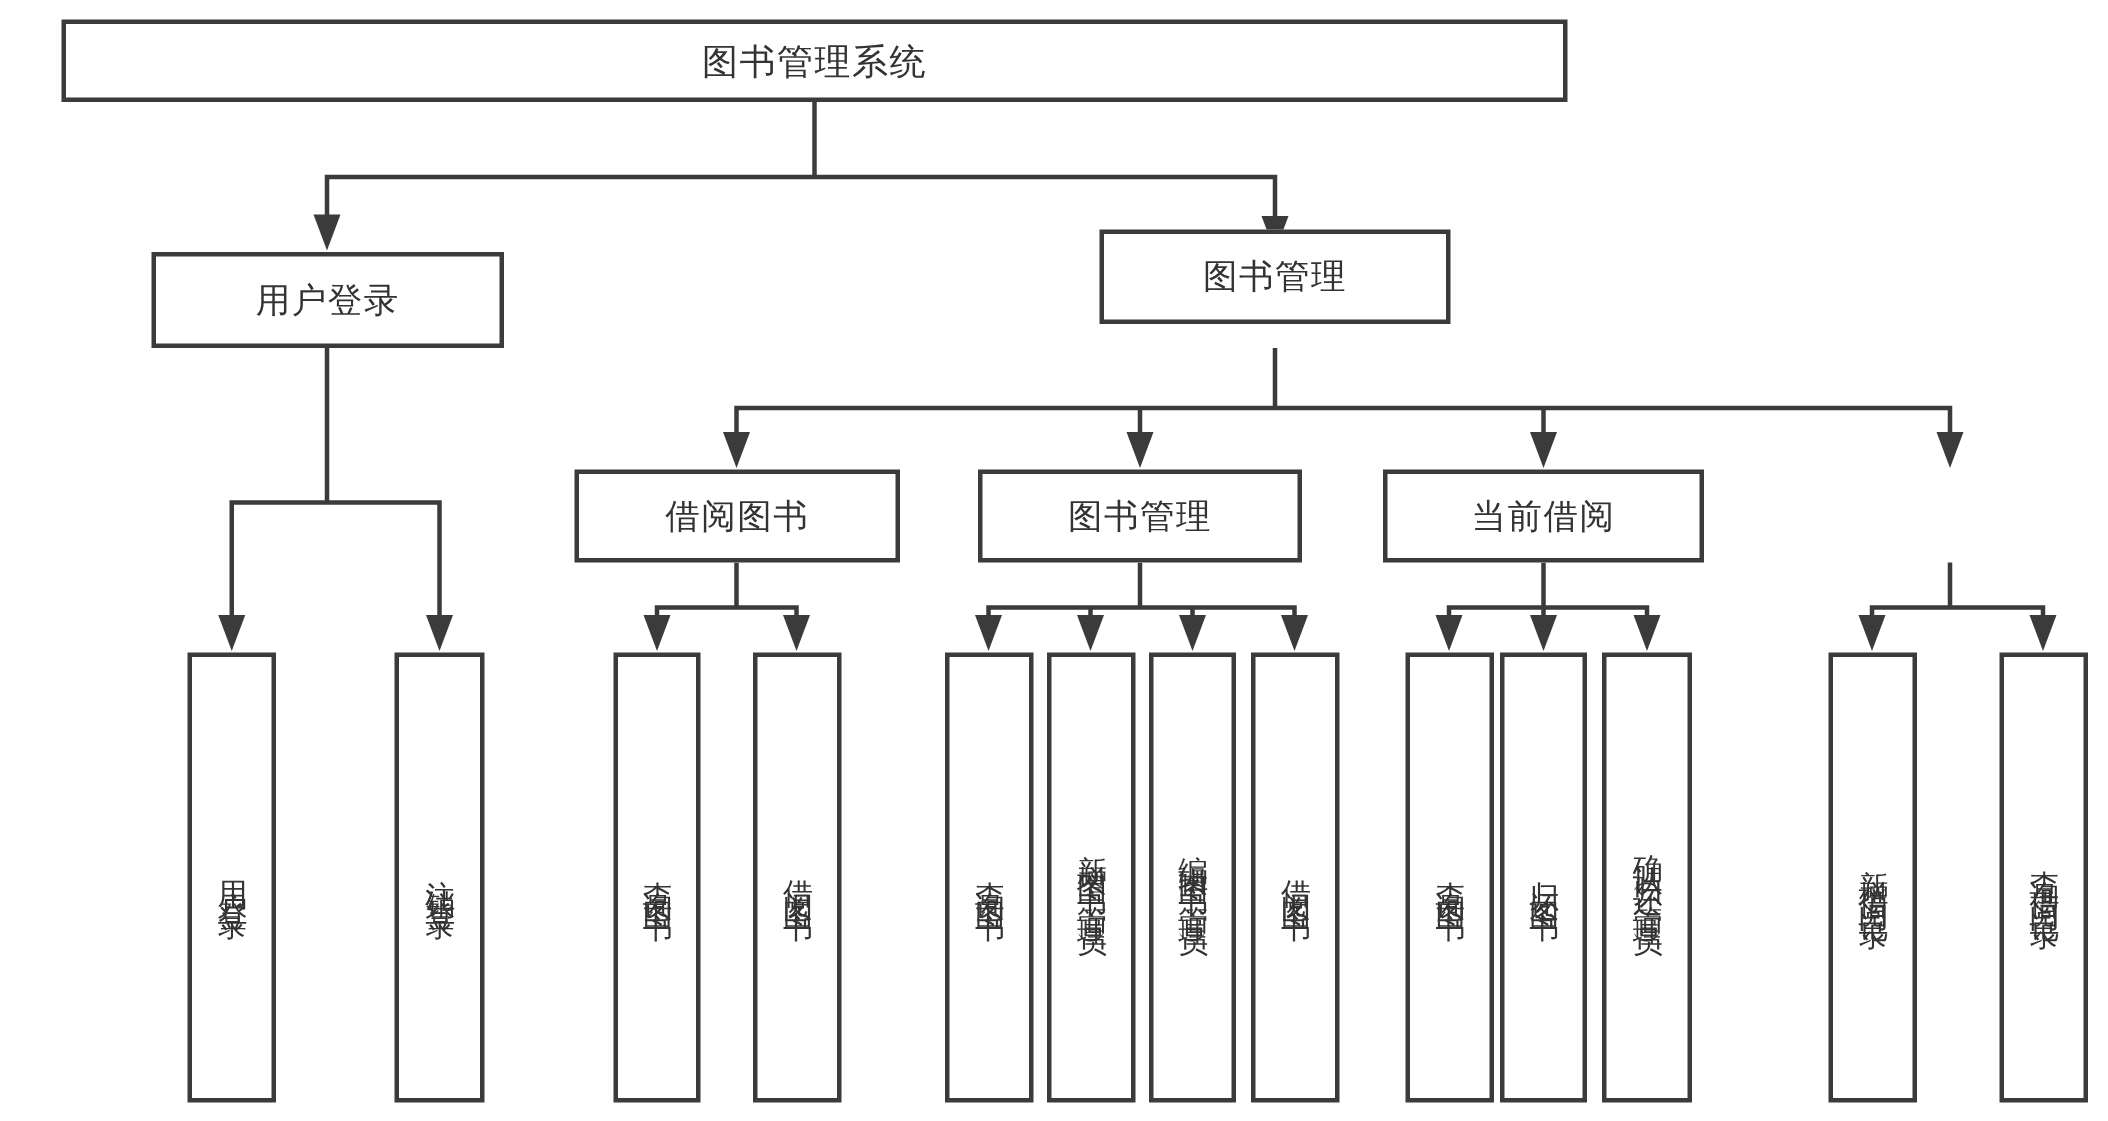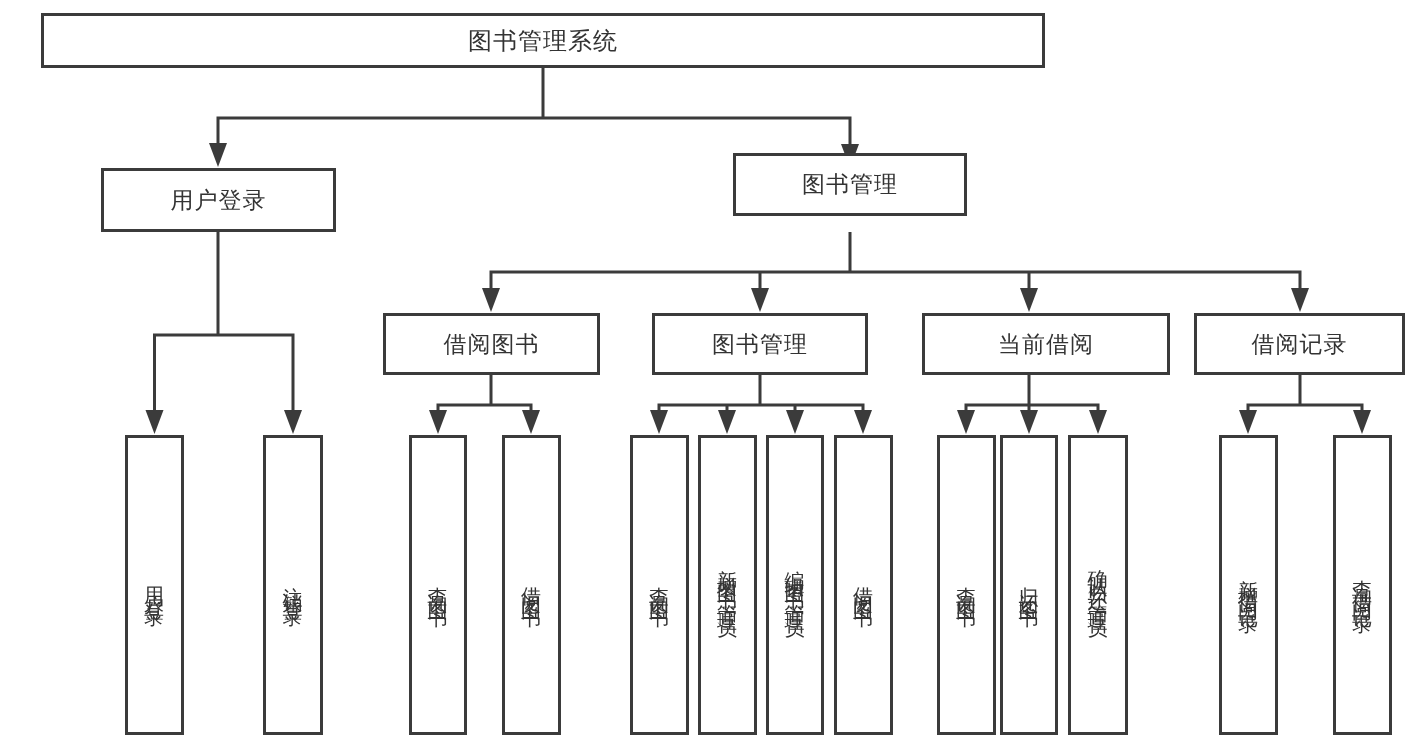--- a/index.html
+++ b/index.html
@@ -36,21 +36,21 @@
     justify-content: center;
     text-align: center;
   }
   .node.h { font-size: 23px; letter-spacing: 1px; }
   .node.root { left: 21px; top: 13px; width: 1004px; height: 55px; font-size: 24px; }
   .node.lv2-user   { left: 81px;  top: 168px; width: 235px; height: 64px; }
   .node.lv2-mgmt   { left: 713px; top: 153px; width: 234px; height: 63px; }
   .node.lv3 { top: 313px; height: 62px; }
   .node.lv3-newbook { left: 363px;  width: 217px; }
   .node.lv3-borrow  { left: 632px;  width: 216px; }
-  .node.lv3-current { left: 902px;  width: 248px; }
+  .node.lv3-current { left: 902px;  width: 214px; }
   .node.lv3-records { left: 1174px; width: 211px; }
   .node.leaf {
     top: 435px; height: 300px;
     writing-mode: vertical-rl;
     text-orientation: mixed;
     font-size: 20px;
     letter-spacing: 7px;
     line-height: 1;
   }
   #watermark {
@@ -101,21 +101,20 @@
   </svg>
 
   <div class="node h root">图书管理系统</div>
 
   <div class="node h lv2-user">用户登录</div>
   <div class="node h lv2-mgmt">图书管理</div>
 
   <div class="node h lv3 lv3-newbook">借阅图书</div>
   <div class="node h lv3 lv3-borrow">图书管理</div>
   <div class="node h lv3 lv3-current">当前借阅</div>
-  <div class="node h lv3 lv3-records">借阅记录</div>
 
   <div class="node leaf" style="left:105px;  width:59px;">用户登录</div>
   <div class="node leaf" style="left:243px;  width:60px;">注销登录</div>
   <div class="node leaf" style="left:389px;  width:58px;">查询图书</div>
   <div class="node leaf" style="left:482px;  width:59px;">借阅图书</div>
   <div class="node leaf" style="left:610px;  width:59px;">查询图书</div>
   <div class="node leaf" style="left:678px;  width:59px;">新增图书（管理员）</div>
   <div class="node leaf" style="left:746px;  width:58px;">编辑图书（管理员）</div>
   <div class="node leaf" style="left:814px;  width:59px;">借阅图书</div>
   <div class="node leaf" style="left:917px;  width:59px;">查询图书</div>

